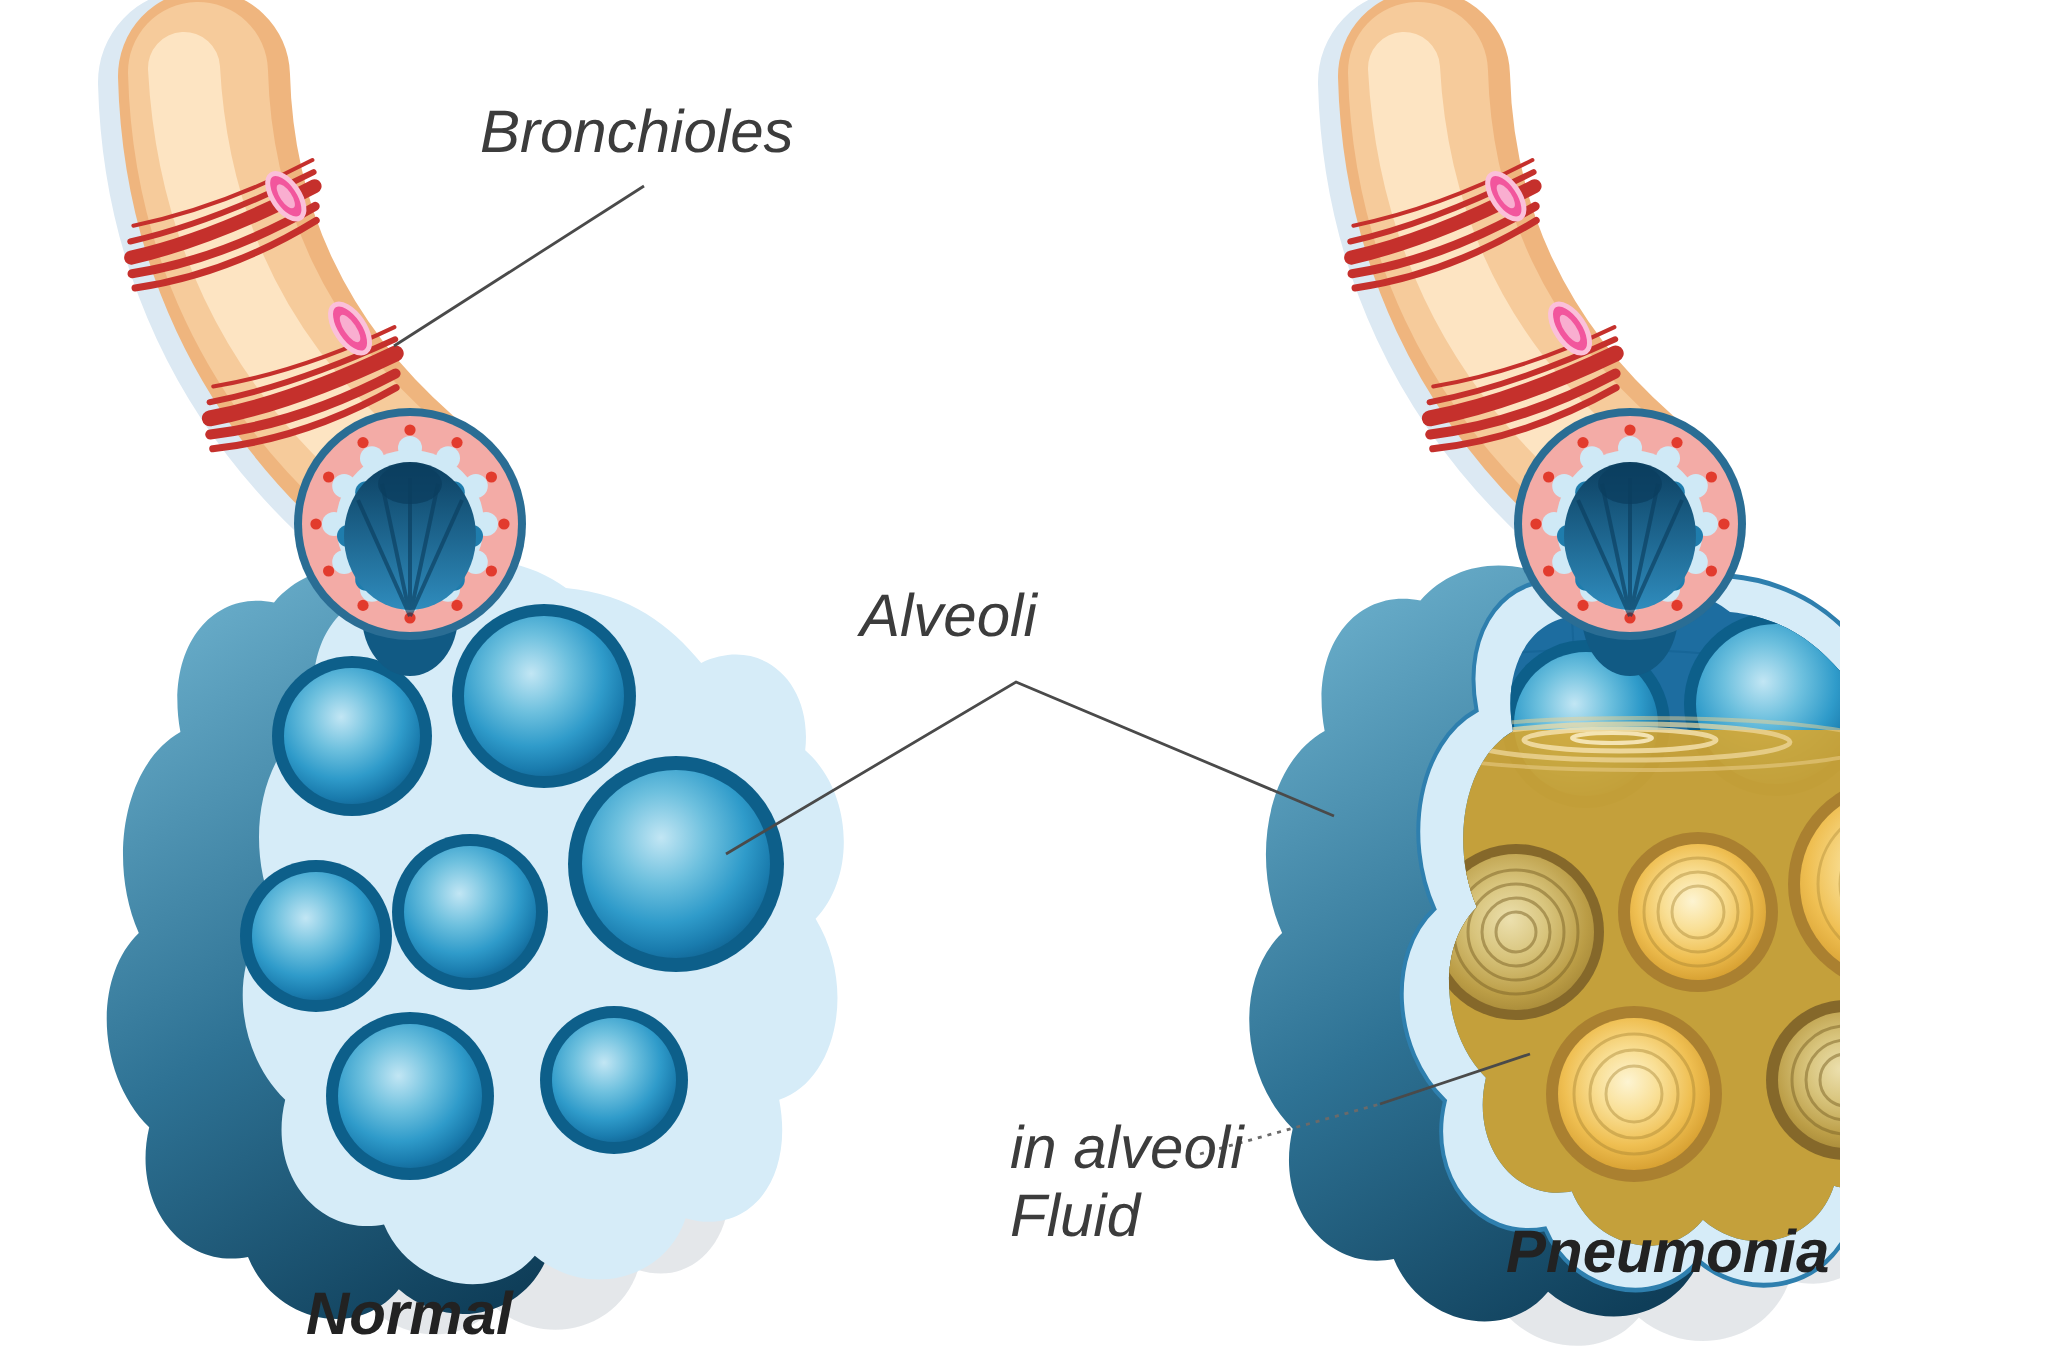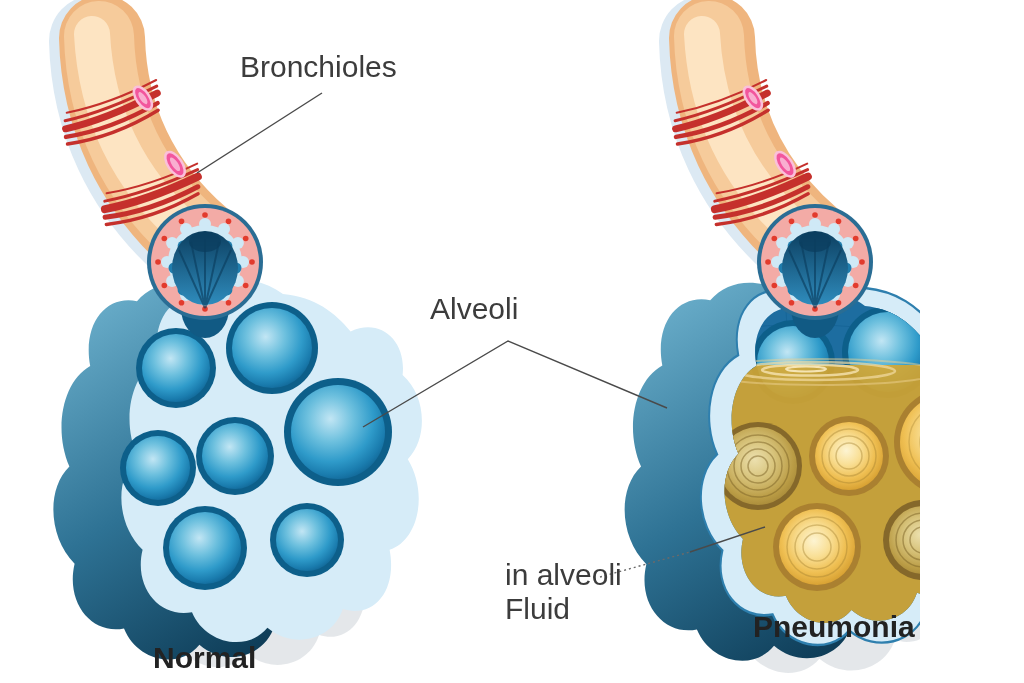--- a/index.html
+++ b/index.html
@@ -1,17 +1,17 @@
 <!DOCTYPE html>
 <html><head>
 <meta charset="utf-8">
 <style>
   html,body{margin:0;padding:0;background:#fff;}
   .stage{position:relative;width:920px;height:683px;background:#ffffff;overflow:hidden;
-         font-family:"Liberation Sans", sans-serif;}
+         font-family:"Liberation Sans", sans-serif;font-style:italic;}
   .stage svg{position:absolute;left:0;top:0;}
   .lbl{position:absolute;color:#3c3c3c;font-size:30px;line-height:34px;white-space:nowrap;}
   .cap{position:absolute;color:#222222;font-size:30px;font-weight:700;white-space:nowrap;}
 </style>
 </head>
 <body>
 
 <div class="stage">
 
 <svg width="1024" height="683" viewBox="0 0 1024 683">

